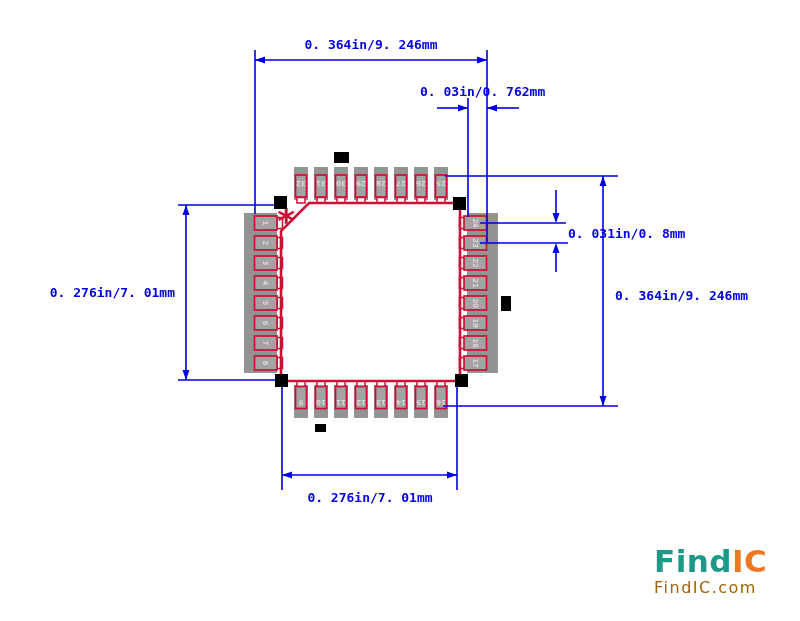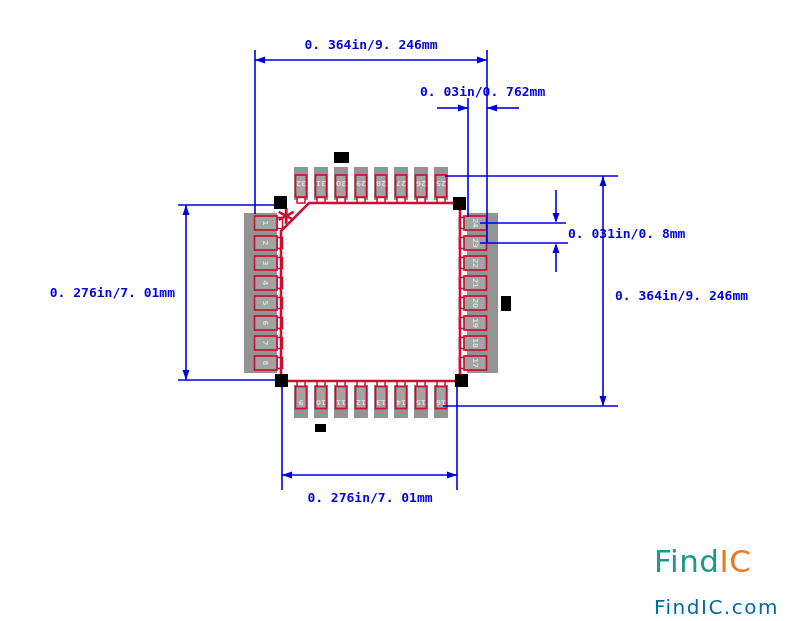--- a/index.html
+++ b/index.html
@@ -7,24 +7,24 @@
         font-family:"DejaVu Sans",sans-serif;}
   svg{position:absolute;left:0;top:0;}
   .dim-line{stroke:#0000e0;stroke-width:1.6;fill:none;}
   .arrow{fill:#0000e0;stroke:none;}
   .dim-text{font-family:"DejaVu Sans Mono",monospace;font-weight:bold;font-size:13px;fill:#0000e0;}
   .body-outline{fill:none;stroke:#cc1034;stroke-width:2.6;}
   .pin1-star{font-family:"DejaVu Sans Mono",monospace;font-weight:bold;font-size:34px;fill:#cc1034;}
   .pad-num{font-family:"DejaVu Sans",sans-serif;font-weight:bold;font-size:7px;fill:#d8d8d8;}
   .black-mark{fill:#000;}
   .logo{position:absolute;left:654px;top:546px;line-height:1;}
-  .logo-main{font-size:31px;font-weight:normal;letter-spacing:0.5px;}
+  .logo-main{font-size:31px;font-weight:bold;letter-spacing:0.5px;text-align:center;}
   .logo-find{color:#1d9988;}
   .logo-ic{color:#ee7722;}
-  .logo-domain{font-size:20px;color:#0369a1;letter-spacing:1.5px;margin-top:20px;}
+  .logo-domain{font-size:16px;color:#a16207;letter-spacing:1.5px;margin-top:3px;}
 </style>
 </head>
 <body>
 
 <div class="page">
 
   <svg width="800" height="621" viewBox="0 0 800 621">
 
     <g id="pads-top">
         <rect x="294" y="167" width="14" height="33" fill="#939393"></rect>

